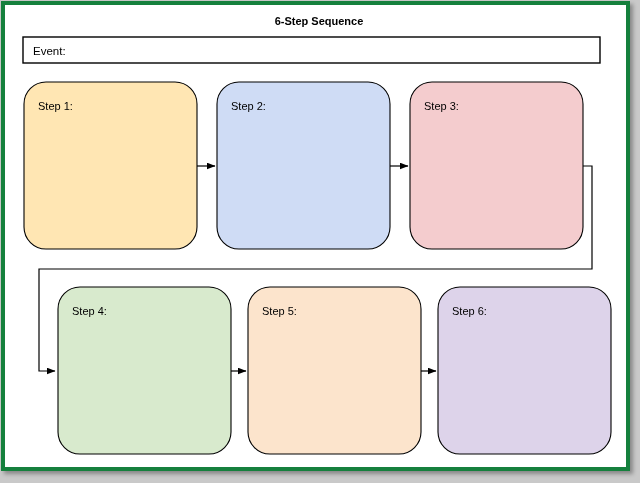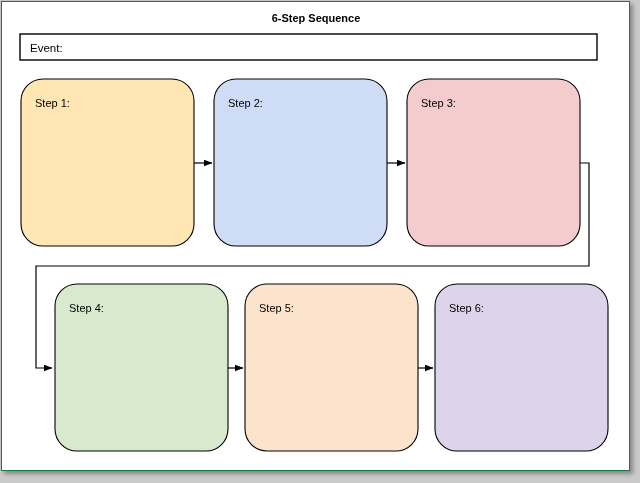--- a/index.html
+++ b/index.html
@@ -22,21 +22,21 @@
   }
 
   
   #page-sheet {
     position: absolute;
     left: 1px;
     top: 1px;
     width: 629px;
     height: 470px;
     background: #ffffff;
-    border: 1px solid #15803d;
+    border: 4px solid #15803d;
     box-sizing: border-box;
     box-shadow: 3px 3px 4px rgba(0,0,0,0.32);
   }
 
   #diagram-svg {
     position: absolute;
     left: 0;
     top: 0;
   }
 

